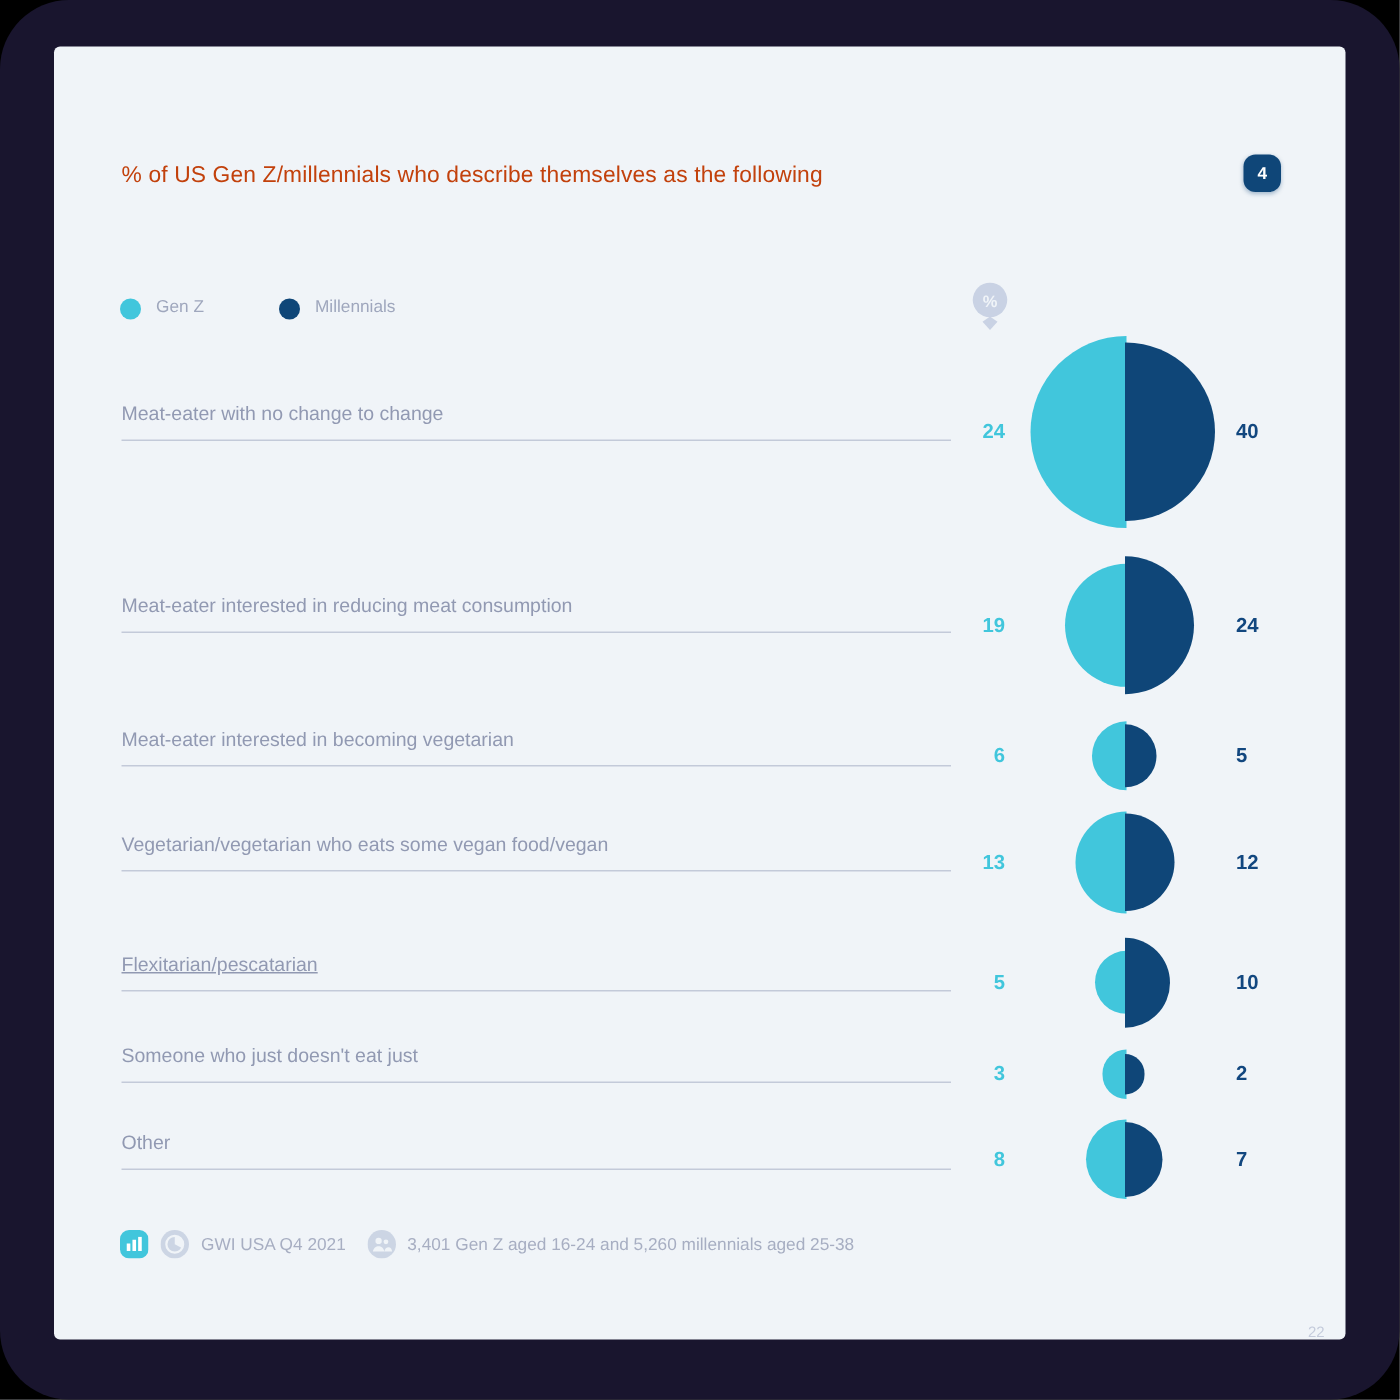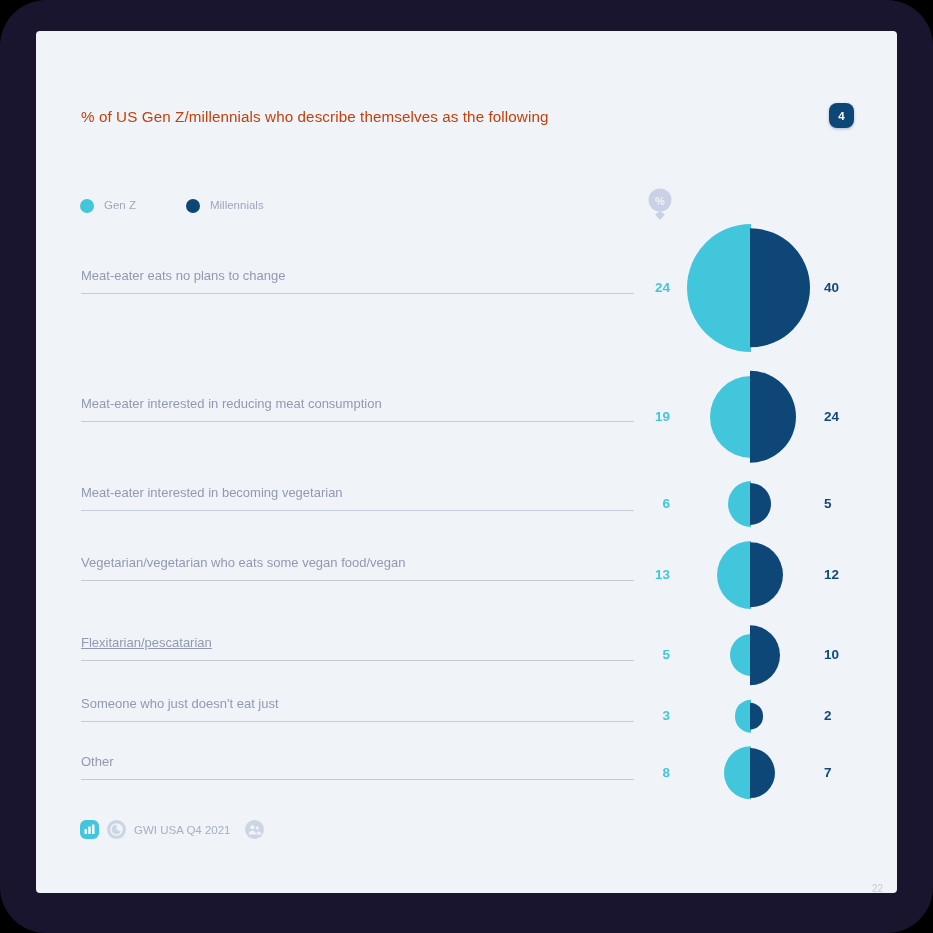--- a/index.html
+++ b/index.html
@@ -218,21 +218,21 @@
     <div class="pct-pin">
       <svg width="28" height="35" viewBox="0 0 28 35">
         <circle cx="14" cy="13" r="11.5" fill="#c9d2e4"></circle>
         <path d="M14 24 L19 27.5 L14 33 L9 27.5 Z" fill="#c9d2e4"></path>
         <text x="14" y="17.5" font-family="Liberation Sans, sans-serif" font-size="11" font-weight="bold" fill="#f0f4f8" text-anchor="middle">%</text>
       </svg>
     </div>
 
     <div class="rows" id="rows">
         <div class="row" style="top: 0px;">
-          <div class="row-label" style="top: 237px;">Meat-eater eats no plans to change</div>
+          <div class="row-label" style="top: 237px;">Meat-eater with no change to change</div>
           <div class="row-rule" style="top: 262px;"></div>
           <div class="val-left" style="top: 249px;">24</div>
           <div class="val-right" style="top: 249px;">40</div>
           <div class="pie" style="top: 193px; height: 128px; width: 1px;">
             <div class="pie-half left" style="width: 64px; height: 128px;"></div>
             <div class="pie-half right" style="width: 59.6803px; height: 119.361px;"></div>
           </div>
         </div>
         <div class="row" style="top: 0px;">
           <div class="row-label" style="top: 365px;">Meat-eater interested in reducing meat consumption</div>
@@ -315,18 +315,19 @@
       <span class="f-text">GWI USA Q4 2021</span>
       <span class="f-icon">
         <svg width="19" height="19" viewBox="0 0 19 19">
           <circle cx="9.5" cy="9.5" r="9.5" fill="#ccd5e4"></circle>
           <circle cx="7.4" cy="7.3" r="2.1" fill="#f0f4f8"></circle>
           <circle cx="12.3" cy="7.9" r="1.6" fill="#f0f4f8"></circle>
           <path d="M3.6 14.4 c0.4-2.5 2.1-3.6 3.8-3.6 s3.4 1.1 3.8 3.6 Z" fill="#f0f4f8"></path>
           <path d="M11.2 14.4 c0.3-2 1.5-2.9 2.8-2.9 s2.2 0.9 2.4 2.9 Z" fill="#f0f4f8"></path>
         </svg>
       </span>
+      <span class="f-text">3,401 Gen Z aged 16-24 and 5,260 millennials aged 25-38</span>
     </div>
 
     <div class="page-num">22</div>
 
   </div>
 </div>
 
 </body></html>

